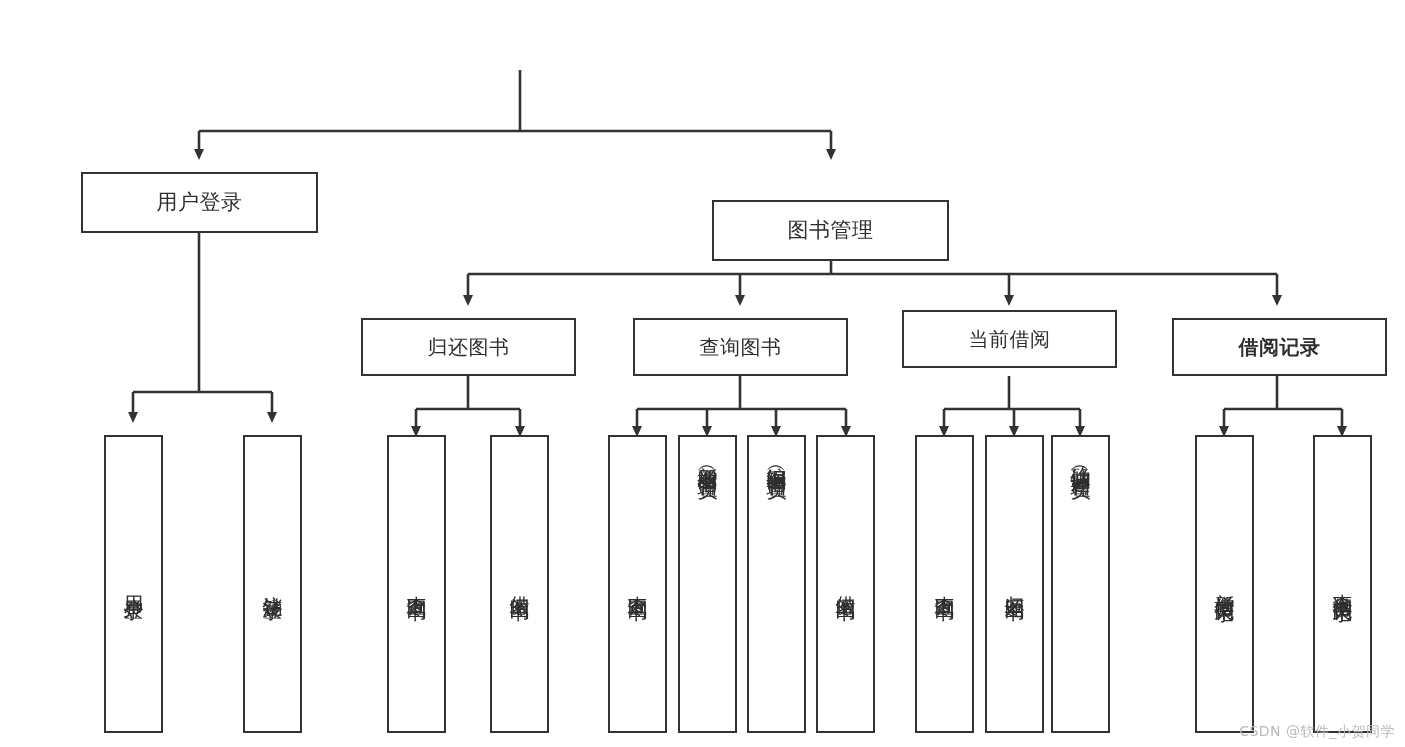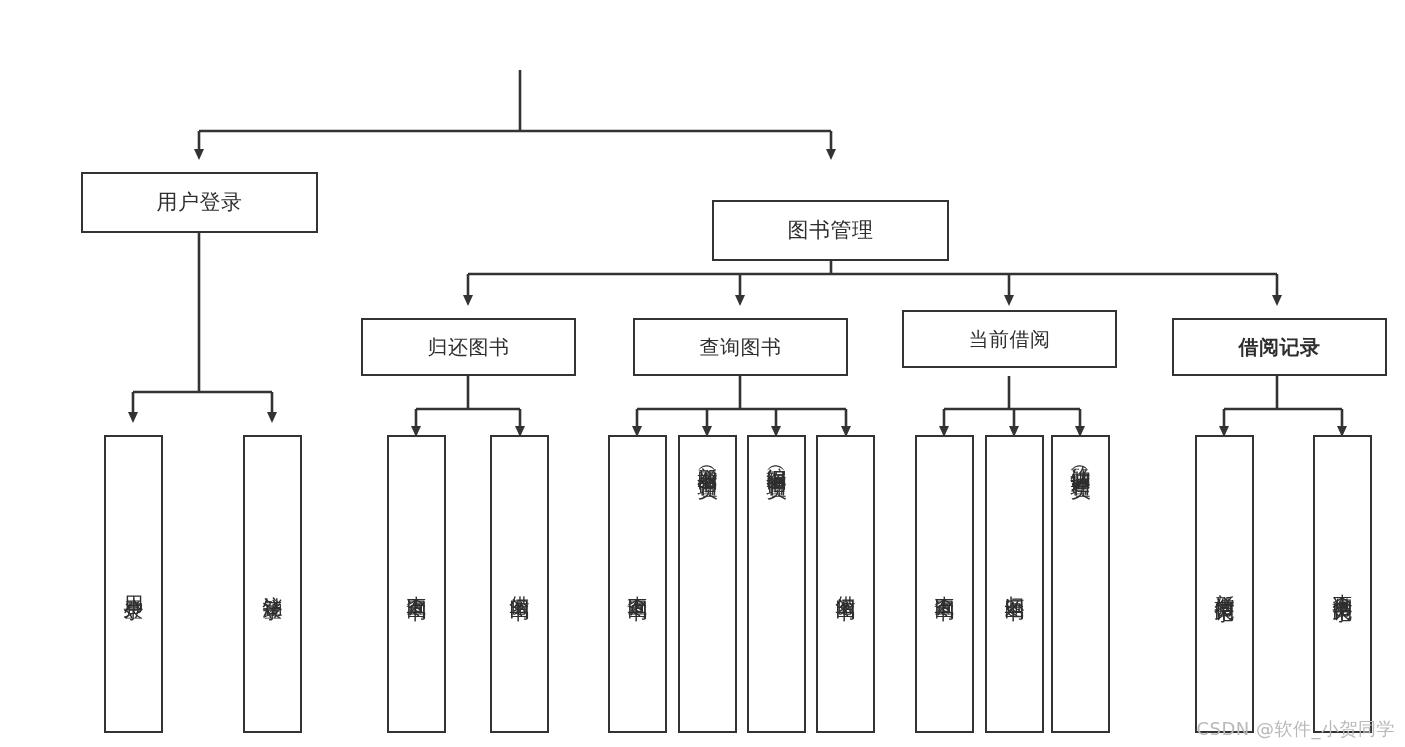--- a/index.html
+++ b/index.html
@@ -69,21 +69,21 @@
   .node.leaf.short {
     align-items: center;
     padding-top: 0;
   }
 
   
   #watermark {
     position: absolute;
     right: 10px;
     bottom: 6px;
-    font-size: 18px;
+    font-size: 14px;
     color: #b9b9b9;
     z-index: 5;
     white-space: nowrap;
     letter-spacing: 0.5px;
   }
 </style>
 </head>
 <body>
 
 <div id="canvas">

